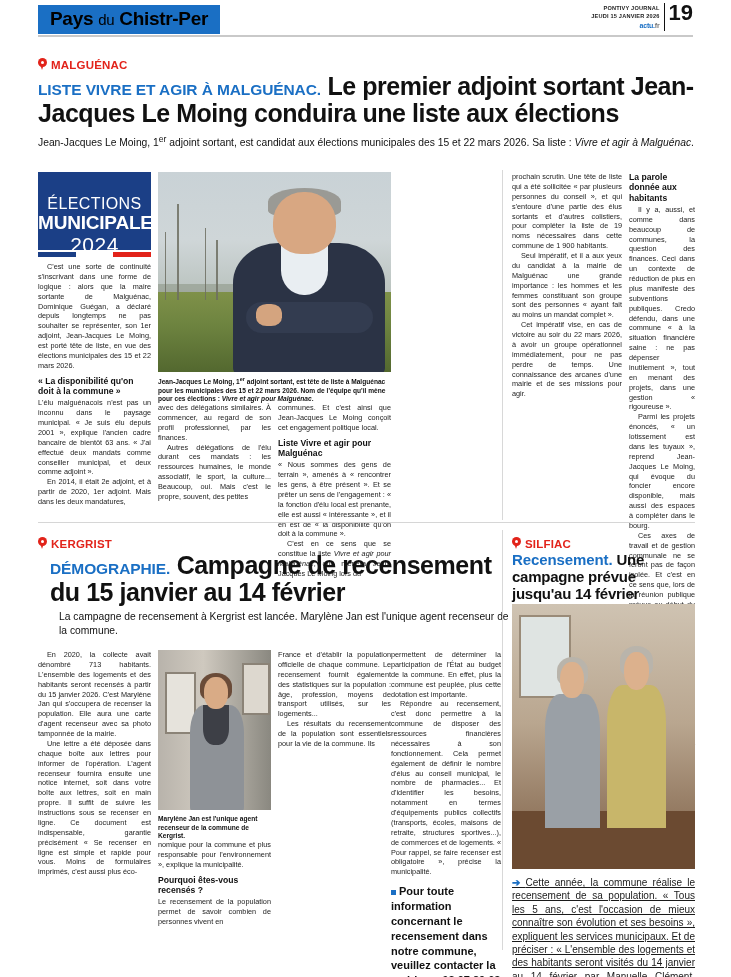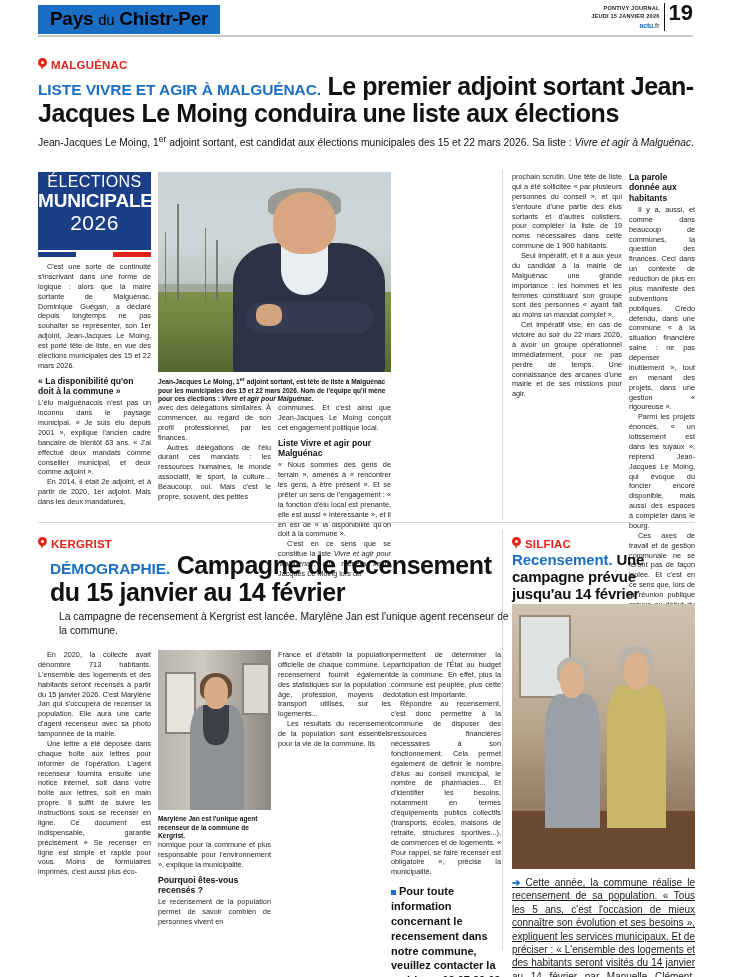--- a/index.html
+++ b/index.html
@@ -228,21 +228,21 @@
 
   .elec-badge {
     position: absolute;
     left: 38px; top: 172px;
     width: 113px;
     height: 78px;
     background: #1b3f86;
     color: #ffffff;
     text-align: center;
     box-sizing: border-box;
-    padding-top: 2px;
+    padding-top: 24px;
   }
   .elec-badge .l1 {
     font-size: 16px; font-weight: normal; letter-spacing: 0.4px; line-height: 1.05;
   }
   .elec-badge .l2 {
     font-size: 19px; font-weight: bold; letter-spacing: -0.2px; line-height: 1.08;
   }
   .elec-badge .l3 {
     font-size: 21px; font-weight: normal; letter-spacing: 0.5px; line-height: 1.1;
   }
@@ -465,21 +465,21 @@
   <div class="a1-headline headline">
     <span class="kicker">LISTE VIVRE ET AGIR À MALGUÉNAC.</span>
     <span>Le premier adjoint sortant Jean-Jacques Le Moing conduira une liste aux élections</span>
   </div>
 
   <p class="a1-stand standfirst"><span>Jean-Jacques Le Moing, 1</span><sup>er</sup><span> adjoint sortant, est candidat aux élections municipales des 15 et 22 mars 2026. Sa liste : </span><i>Vivre et agir à Malguénac</i><span>.</span></p>
 
   <div class="elec-badge">
     <div class="l1">ÉLECTIONS</div>
     <div class="l2">MUNICIPALES</div>
-    <div class="l3">2026</div>
+    <div class="l3">2024</div>
   </div>
   <div class="elec-flag">
     <span class="b"></span>
       <span class="w"></span>
       <span class="r"></span>
   </div>
 
   <div class="photo a1-photo">
     <div class="ph1-sky"></div>
     <div class="ph1-path"></div>

